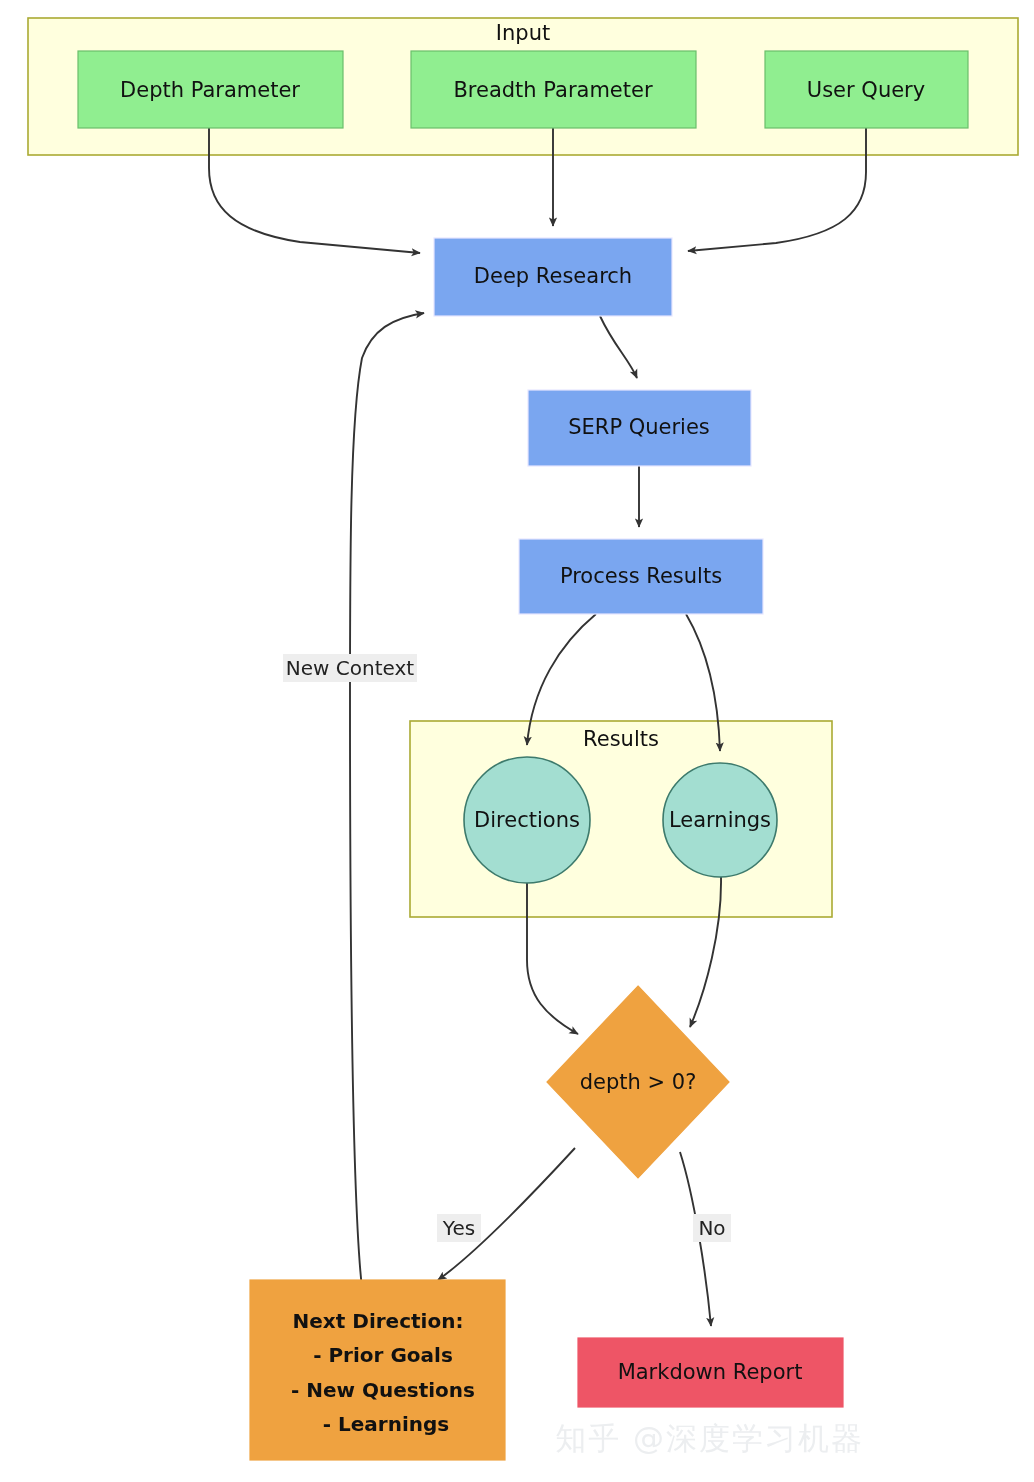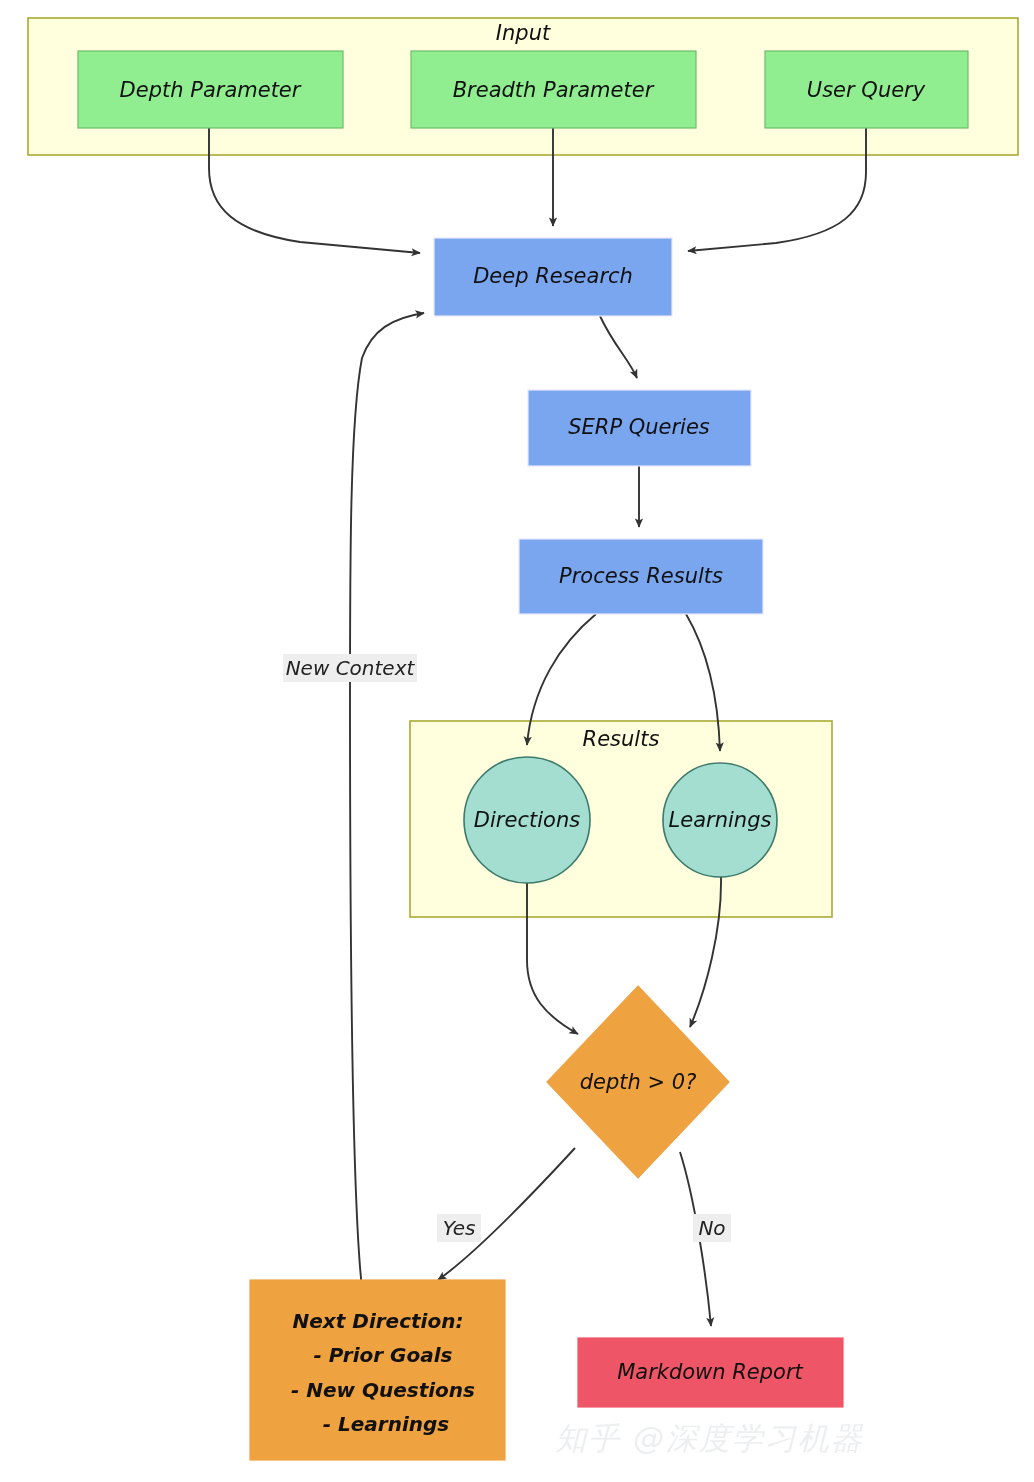--- a/index.html
+++ b/index.html
@@ -10,21 +10,20 @@
   body {
     width: 1034px;
     height: 1482px;
     overflow: hidden;
     font-family: "DejaVu Sans", sans-serif;
   }
   #diagram-root {
     position: relative;
     width: 882px;
     height: 1482px;
-    font-style: italic;
   }
   svg#flowchart {
     display: block;
     width: 1034px;
     height: 1482px;
   }
   .subgraph-box {
     stroke-width: 1.6;
   }
   .node-rect {

